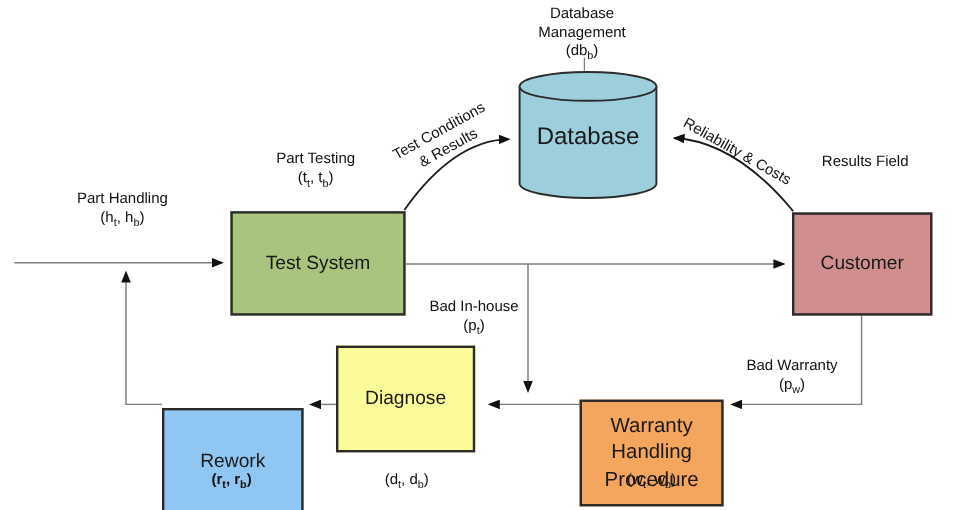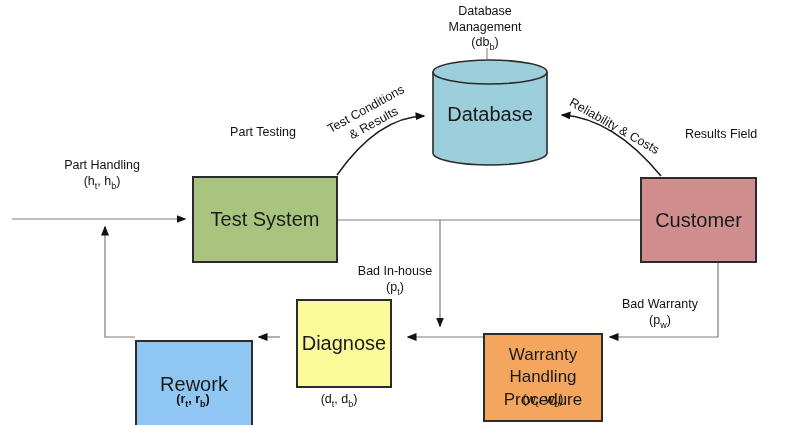--- a/index.html
+++ b/index.html
@@ -2,21 +2,21 @@
 <html><head>
 <meta charset="utf-8">
 <style>
   html,body{margin:0;padding:0;}
   body{width:800px;height:425px;position:relative;background:#ffffff;overflow:hidden;
        font-family:"Liberation Sans", sans-serif;color:#1a1a1a;}
   #stage{position:absolute;inset:0;width:800px;height:425px;}
   svg.wires{position:absolute;left:0;top:0;z-index:1;}
   .node{position:absolute;z-index:2;border:2px solid #2b2b2b;display:flex;align-items:center;
         justify-content:center;text-align:center;box-sizing:border-box;}
-  .node-label{font-size:20px;line-height:1.25;}
+  .node-label{font-size:16px;line-height:1.25;}
   .node-label.small{font-size:17px;line-height:1.3;}
   .lbl{position:absolute;z-index:3;font-size:12.5px;line-height:1.25;text-align:center;color:#111;}
   .lbl sub{font-size:9px;line-height:0;}
   .rot{transform-origin:center center;white-space:nowrap;}
   .dbtext{position:absolute;z-index:2;font-size:20px;text-align:center;}
 </style>
 </head>
 <body>
 
 <div id="stage">
@@ -43,58 +43,59 @@
     <g>
       <path d="M433,72 V153 A57,12 0 0 0 547,153 V72" stroke="#2b2b2b" stroke-width="1.6" fill="#9CCEDC"></path>
       <ellipse cx="490" cy="72" rx="57" ry="12" stroke="#2b2b2b" stroke-width="1.6" fill="#9CCEDC"></ellipse>
     </g>
   </svg>
 
   <div class="node" style="left: 192px; top: 176px; width: 146px; height: 87px; background-color: rgb(169, 196, 127);">
     <span class="node-label">Test System</span>
   </div>
 
-  <div class="node" style="left: 640px; top: 177px; width: 117px; height: 86px; background-color: rgb(208, 142, 142);">
+  <div class="node" style="left: 660px; top: 177px; width: 117px; height: 86px; background-color: rgb(208, 142, 142);">
     <span class="node-label">Customer</span>
   </div>
 
   <div class="node" style="left: 135px; top: 292px; width: 118px; height: 89px; background-color: rgb(144, 198, 242); margin-top: 48px;">
     <span class="node-label">Rework</span>
   </div>
 
-  <div class="node" style="left: 280px; top: 299px; width: 96px; height: 89px; background-color: rgb(251, 251, 154); margin-left: 16px;">
+  <div class="node" style="left: 280px; top: 288px; width: 116px; height: 89px; background-color: rgb(251, 251, 154);">
     <span class="node-label">Diagnose</span>
   </div>
 
   <div class="node" style="left: 483px; top: 293px; width: 120px; height: 89px; background-color: rgb(244, 165, 94); margin-top: 40px;">
     <span class="node-label small">Warranty Handling Procedure</span>
   </div>
 
   <div class="dbtext" style="left:433px;top:103px;width:114px;">Database</div>
 
   <div class="lbl" style="left:32px;top:158px;width:140px;">
     <div>Part Handling</div>
     <div><span>(h</span><sub>t</sub><span>, h</span><sub>b</sub><span>)</span></div>
   </div>
 
   <div class="lbl" style="left:195px;top:125px;width:136px;">
     <div>Part Testing</div>
+    <div><span>(t</span><sub>t</sub><span>, t</span><sub>b</sub><span>)</span></div>
   </div>
 
   <div class="lbl" style="left:415px;top:4px;width:140px;">
     <div>Database</div>
     <div>Management</div>
     <div><span>(db</span><sub>b</sub><span>)</span></div>
   </div>
 
   <div class="lbl" style="left:648px;top:127px;width:146px;">
     <div>Results Field</div>
   </div>
 
-  <div class="lbl" style="left:333px;top:264px;width:124px;">
+  <div class="lbl" style="left:333px;top:248px;width:124px;">
     <div>Bad In-house</div>
     <div><span>(p</span><sub>t</sub><span>)</span></div>
   </div>
 
   <div class="lbl" style="left:598px;top:297px;width:124px;">
     <div>Bad Warranty</div>
     <div><span>(p</span><sub>w</sub><span>)</span></div>
   </div>
 
   <div class="lbl" style="left:153px;top:392px;width:80px;font-weight:bold;"><span>(r</span><sub>t</sub><span>, r</span><sub>b</sub><span>)</span></div>

